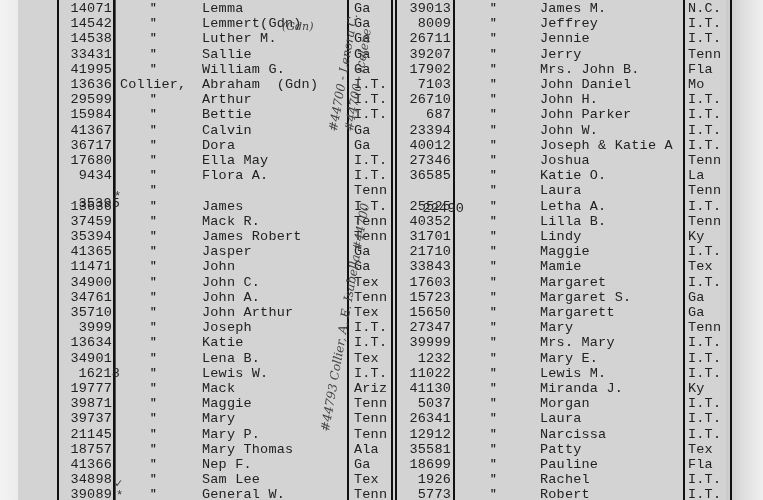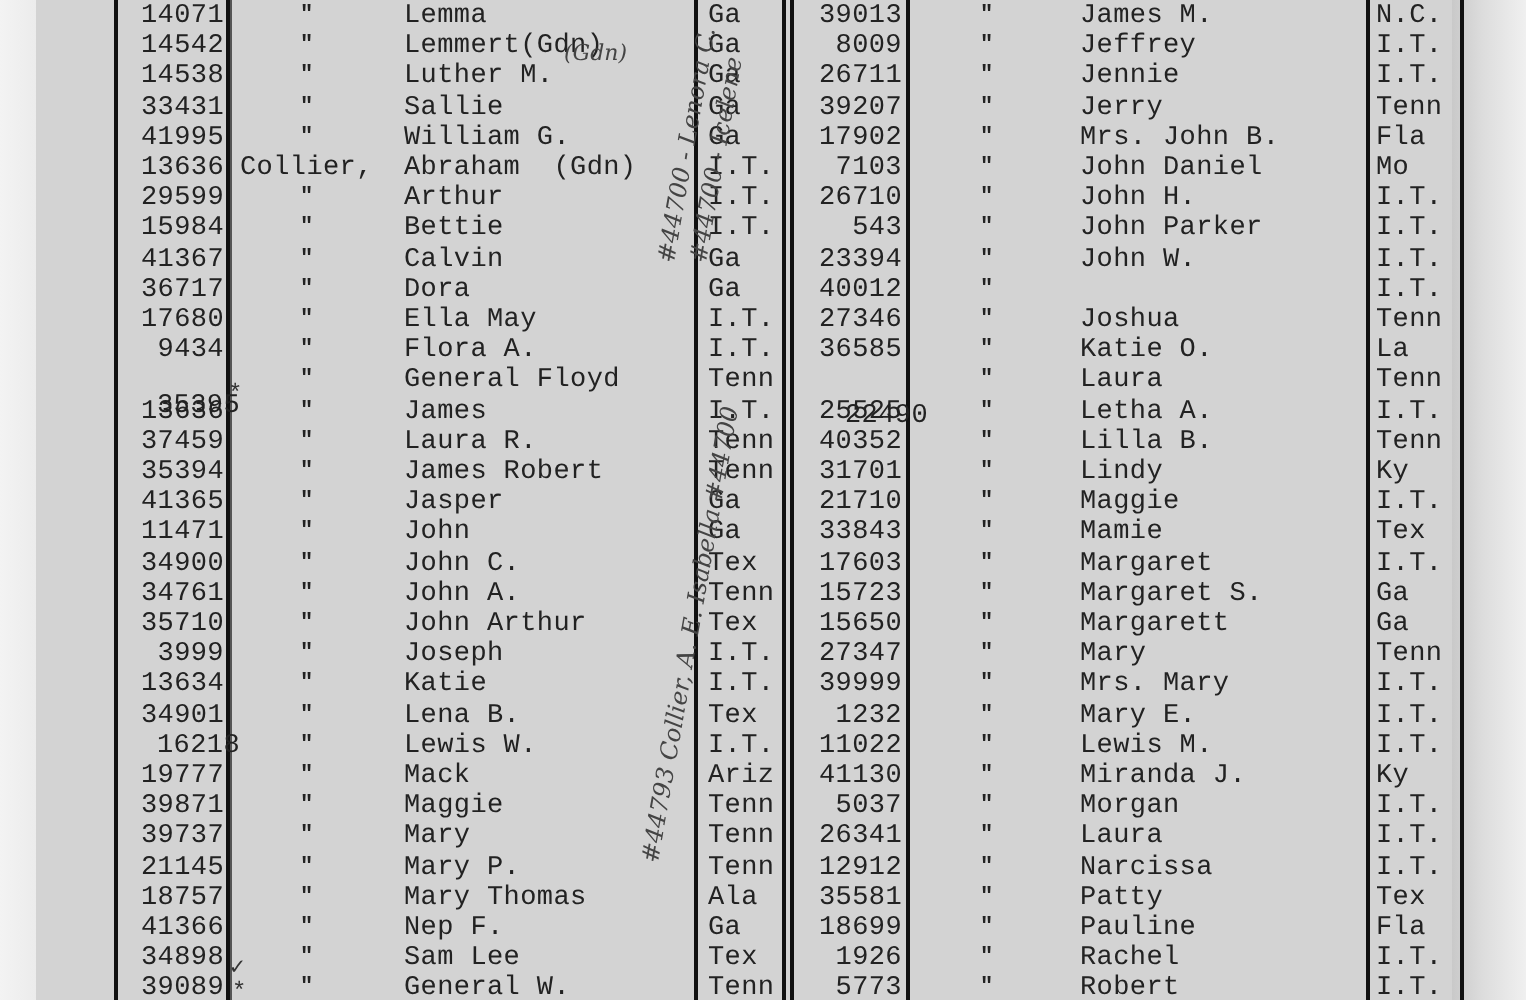--- a/index.html
+++ b/index.html
@@ -60,23 +60,23 @@
     <div class="row" style="top: 31.4px; left: 0px; width: 763px;"><span class="num" style="left: 60px; width: 52px;">14538</span><span class="ditto" style="left: 150px;">"</span><span class="name" style="left: 202px;">Luther M.</span><span class="state" style="left: 354px;">Ga</span></div>
     <div class="row" style="top: 46.6px; left: 0px; width: 763px;"><span class="num" style="left: 60px; width: 52px;">33431</span><span class="ditto" style="left: 150px;">"</span><span class="name" style="left: 202px;">Sallie</span><span class="state" style="left: 354px;">Ga</span></div>
     <div class="row" style="top: 61.8px; left: 0px; width: 763px;"><span class="num" style="left: 60px; width: 52px;">41995</span><span class="ditto" style="left: 150px;">"</span><span class="name" style="left: 202px;">William G.</span><span class="state" style="left: 354px;">Ga</span></div>
     <div class="row" style="top: 77px; left: 0px; width: 763px;"><span class="num" style="left: 60px; width: 52px;">13636</span><span class="name" style="left: 120px;">Collier,</span><span class="name" style="left: 202px;">Abraham  (Gdn)</span><span class="state" style="left: 354px;">I.T.</span></div>
     <div class="row" style="top: 92.2px; left: 0px; width: 763px;"><span class="num" style="left: 60px; width: 52px;">29599</span><span class="ditto" style="left: 150px;">"</span><span class="name" style="left: 202px;">Arthur</span><span class="state" style="left: 354px;">I.T.</span></div>
     <div class="row" style="top: 107.4px; left: 0px; width: 763px;"><span class="num" style="left: 60px; width: 52px;">15984</span><span class="ditto" style="left: 150px;">"</span><span class="name" style="left: 202px;">Bettie</span><span class="state" style="left: 354px;">I.T.</span></div>
     <div class="row" style="top: 122.6px; left: 0px; width: 763px;"><span class="num" style="left: 60px; width: 52px;">41367</span><span class="ditto" style="left: 150px;">"</span><span class="name" style="left: 202px;">Calvin</span><span class="state" style="left: 354px;">Ga</span></div>
     <div class="row" style="top: 137.8px; left: 0px; width: 763px;"><span class="num" style="left: 60px; width: 52px;">36717</span><span class="ditto" style="left: 150px;">"</span><span class="name" style="left: 202px;">Dora</span><span class="state" style="left: 354px;">Ga</span></div>
     <div class="row" style="top: 153px; left: 0px; width: 763px;"><span class="num" style="left: 60px; width: 52px;">17680</span><span class="ditto" style="left: 150px;">"</span><span class="name" style="left: 202px;">Ella May</span><span class="state" style="left: 354px;">I.T.</span></div>
     <div class="row" style="top: 168.2px; left: 0px; width: 763px;"><span class="num" style="left: 60px; width: 52px;">9434</span><span class="ditto" style="left: 150px;">"</span><span class="name" style="left: 202px;">Flora A.</span><span class="state" style="left: 354px;">I.T.</span></div>
-    <div class="row" style="top: 183.4px; left: 0px; width: 763px;"><span class="num" style="left: 60px; width: 60px; margin-top: 13px;">35395</span><span class="ditto" style="left: 150px;">"</span><span class="name" style="left: 202px;">General Floyd</span><span class="state" style="left: 354px;">Tenn</span></div>
+    <div class="row" style="top: 183.4px; left: 0px; width: 763px;"><span class="num" style="left: 60px; width: 60px; margin-top: 13px;">35395</span><span class="ditto" style="left: 150px;">"</span><span class="state" style="left: 354px;">Tenn</span></div>
     <div class="row" style="top: 198.6px; left: 0px; width: 763px;"><span class="num" style="left: 60px; width: 52px;">13636</span><span class="ditto" style="left: 150px;">"</span><span class="name" style="left: 202px;">James</span><span class="state" style="left: 354px;">I.T.</span></div>
-    <div class="row" style="top: 213.8px; left: 0px; width: 763px;"><span class="num" style="left: 60px; width: 52px;">37459</span><span class="ditto" style="left: 150px;">"</span><span class="name" style="left: 202px;">Laura R.</span><span class="state" style="left: 354px;">Tenn</span></div>
+    <div class="row" style="top: 213.8px; left: 0px; width: 763px;"><span class="num" style="left: 60px; width: 52px;">37459</span><span class="ditto" style="left: 150px;">"</span><span class="name" style="left: 202px;">Mack R.</span><span class="state" style="left: 354px;">Tenn</span></div>
     <div class="row" style="top: 229px; left: 0px; width: 763px;"><span class="num" style="left: 60px; width: 52px;">35394</span><span class="ditto" style="left: 150px;">"</span><span class="name" style="left: 202px;">James Robert</span><span class="state" style="left: 354px;">Tenn</span></div>
     <div class="row" style="top: 244.2px; left: 0px; width: 763px;"><span class="num" style="left: 60px; width: 52px;">41365</span><span class="ditto" style="left: 150px;">"</span><span class="name" style="left: 202px;">Jasper</span><span class="state" style="left: 354px;">Ga</span></div>
     <div class="row" style="top: 259.4px; left: 0px; width: 763px;"><span class="num" style="left: 60px; width: 52px;">11471</span><span class="ditto" style="left: 150px;">"</span><span class="name" style="left: 202px;">John</span><span class="state" style="left: 354px;">Ga</span></div>
     <div class="row" style="top: 274.6px; left: 0px; width: 763px;"><span class="num" style="left: 60px; width: 52px;">34900</span><span class="ditto" style="left: 150px;">"</span><span class="name" style="left: 202px;">John C.</span><span class="state" style="left: 354px;">Tex</span></div>
     <div class="row" style="top: 289.8px; left: 0px; width: 763px;"><span class="num" style="left: 60px; width: 52px;">34761</span><span class="ditto" style="left: 150px;">"</span><span class="name" style="left: 202px;">John A.</span><span class="state" style="left: 354px;">Tenn</span></div>
     <div class="row" style="top: 305px; left: 0px; width: 763px;"><span class="num" style="left: 60px; width: 52px;">35710</span><span class="ditto" style="left: 150px;">"</span><span class="name" style="left: 202px;">John Arthur</span><span class="state" style="left: 354px;">Tex</span></div>
     <div class="row" style="top: 320.2px; left: 0px; width: 763px;"><span class="num" style="left: 60px; width: 52px;">3999</span><span class="ditto" style="left: 150px;">"</span><span class="name" style="left: 202px;">Joseph</span><span class="state" style="left: 354px;">I.T.</span></div>
     <div class="row" style="top: 335.4px; left: 0px; width: 763px;"><span class="num" style="left: 60px; width: 52px;">13634</span><span class="ditto" style="left: 150px;">"</span><span class="name" style="left: 202px;">Katie</span><span class="state" style="left: 354px;">I.T.</span></div>
     <div class="row" style="top: 350.6px; left: 0px; width: 763px;"><span class="num" style="left: 60px; width: 52px;">34901</span><span class="ditto" style="left: 150px;">"</span><span class="name" style="left: 202px;">Lena B.</span><span class="state" style="left: 354px;">Tex</span></div>
     <div class="row" style="top: 365.8px; left: 0px; width: 763px;"><span class="num" style="left: 60px; width: 60px;">16218</span><span class="ditto" style="left: 150px;">"</span><span class="name" style="left: 202px;">Lewis W.</span><span class="state" style="left: 354px;">I.T.</span></div>
@@ -90,23 +90,23 @@
     <div class="row" style="top: 487.4px; left: 0px; width: 763px;"><span class="num" style="left: 60px; width: 52px;">39089</span><span class="ditto" style="left: 150px;">"</span><span class="name" style="left: 202px;">General W.</span><span class="state" style="left: 354px;">Tenn</span></div>
   </div>
 <div id="right-table" class="table-right">
     <div class="row" style="top: 1px; left: 0px; width: 763px;"><span class="num" style="left: 398px; width: 53px;">39013</span><span class="ditto" style="left: 490px;">"</span><span class="name" style="left: 540px;">James M.</span><span class="state" style="left: 688px;">N.C.</span></div>
     <div class="row" style="top: 16.2px; left: 0px; width: 763px;"><span class="num" style="left: 398px; width: 53px;">8009</span><span class="ditto" style="left: 490px;">"</span><span class="name" style="left: 540px;">Jeffrey</span><span class="state" style="left: 688px;">I.T.</span></div>
     <div class="row" style="top: 31.4px; left: 0px; width: 763px;"><span class="num" style="left: 398px; width: 53px;">26711</span><span class="ditto" style="left: 490px;">"</span><span class="name" style="left: 540px;">Jennie</span><span class="state" style="left: 688px;">I.T.</span></div>
     <div class="row" style="top: 46.6px; left: 0px; width: 763px;"><span class="num" style="left: 398px; width: 53px;">39207</span><span class="ditto" style="left: 490px;">"</span><span class="name" style="left: 540px;">Jerry</span><span class="state" style="left: 688px;">Tenn</span></div>
     <div class="row" style="top: 61.8px; left: 0px; width: 763px;"><span class="num" style="left: 398px; width: 53px;">17902</span><span class="ditto" style="left: 490px;">"</span><span class="name" style="left: 540px;">Mrs. John B.</span><span class="state" style="left: 688px;">Fla</span></div>
     <div class="row" style="top: 77px; left: 0px; width: 763px;"><span class="num" style="left: 398px; width: 53px;">7103</span><span class="ditto" style="left: 490px;">"</span><span class="name" style="left: 540px;">John Daniel</span><span class="state" style="left: 688px;">Mo</span></div>
     <div class="row" style="top: 92.2px; left: 0px; width: 763px;"><span class="num" style="left: 398px; width: 53px;">26710</span><span class="ditto" style="left: 490px;">"</span><span class="name" style="left: 540px;">John H.</span><span class="state" style="left: 688px;">I.T.</span></div>
-    <div class="row" style="top: 107.4px; left: 0px; width: 763px;"><span class="num" style="left: 398px; width: 53px;">543</span><span class="ditto" style="left: 490px;">"</span><span class="name" style="left: 540px;">John Parker</span><span class="state" style="left: 688px;">I.T.</span></div>
+    <div class="row" style="top: 107.4px; left: 0px; width: 763px;"><span class="num" style="left: 398px; width: 53px;">687</span><span class="ditto" style="left: 490px;">"</span><span class="name" style="left: 540px;">John Parker</span><span class="state" style="left: 688px;">I.T.</span></div>
     <div class="row" style="top: 122.6px; left: 0px; width: 763px;"><span class="num" style="left: 398px; width: 53px;">23394</span><span class="ditto" style="left: 490px;">"</span><span class="name" style="left: 540px;">John W.</span><span class="state" style="left: 688px;">I.T.</span></div>
-    <div class="row" style="top: 137.8px; left: 0px; width: 763px;"><span class="num" style="left: 398px; width: 53px;">40012</span><span class="ditto" style="left: 490px;">"</span><span class="state" style="left: 688px;">I.T.</span></div>
+    <div class="row" style="top: 137.8px; left: 0px; width: 763px;"><span class="num" style="left: 398px; width: 53px;">40012</span><span class="ditto" style="left: 490px;">"</span><span class="name" style="left: 540px;">Joseph &amp; Katie A</span><span class="state" style="left: 688px;">I.T.</span></div>
     <div class="row" style="top: 153px; left: 0px; width: 763px;"><span class="num" style="left: 398px; width: 53px;">27346</span><span class="ditto" style="left: 490px;">"</span><span class="name" style="left: 540px;">Joshua</span><span class="state" style="left: 688px;">Tenn</span></div>
     <div class="row" style="top: 168.2px; left: 0px; width: 763px;"><span class="num" style="left: 398px; width: 53px;">36585</span><span class="ditto" style="left: 490px;">"</span><span class="name" style="left: 540px;">Katie O.</span><span class="state" style="left: 688px;">La</span></div>
     <div class="row" style="top: 183.4px; left: 0px; width: 763px;"><span class="num" style="left: 411px; width: 53px; margin-top: 18px;">22490</span><span class="ditto" style="left: 490px;">"</span><span class="name" style="left: 540px;">Laura</span><span class="state" style="left: 688px;">Tenn</span></div>
     <div class="row" style="top: 198.6px; left: 0px; width: 763px;"><span class="num" style="left: 398px; width: 53px;">25525</span><span class="ditto" style="left: 490px;">"</span><span class="name" style="left: 540px;">Letha A.</span><span class="state" style="left: 688px;">I.T.</span></div>
     <div class="row" style="top: 213.8px; left: 0px; width: 763px;"><span class="num" style="left: 398px; width: 53px;">40352</span><span class="ditto" style="left: 490px;">"</span><span class="name" style="left: 540px;">Lilla B.</span><span class="state" style="left: 688px;">Tenn</span></div>
     <div class="row" style="top: 229px; left: 0px; width: 763px;"><span class="num" style="left: 398px; width: 53px;">31701</span><span class="ditto" style="left: 490px;">"</span><span class="name" style="left: 540px;">Lindy</span><span class="state" style="left: 688px;">Ky</span></div>
     <div class="row" style="top: 244.2px; left: 0px; width: 763px;"><span class="num" style="left: 398px; width: 53px;">21710</span><span class="ditto" style="left: 490px;">"</span><span class="name" style="left: 540px;">Maggie</span><span class="state" style="left: 688px;">I.T.</span></div>
     <div class="row" style="top: 259.4px; left: 0px; width: 763px;"><span class="num" style="left: 398px; width: 53px;">33843</span><span class="ditto" style="left: 490px;">"</span><span class="name" style="left: 540px;">Mamie</span><span class="state" style="left: 688px;">Tex</span></div>
     <div class="row" style="top: 274.6px; left: 0px; width: 763px;"><span class="num" style="left: 398px; width: 53px;">17603</span><span class="ditto" style="left: 490px;">"</span><span class="name" style="left: 540px;">Margaret</span><span class="state" style="left: 688px;">I.T.</span></div>
     <div class="row" style="top: 289.8px; left: 0px; width: 763px;"><span class="num" style="left: 398px; width: 53px;">15723</span><span class="ditto" style="left: 490px;">"</span><span class="name" style="left: 540px;">Margaret S.</span><span class="state" style="left: 688px;">Ga</span></div>

